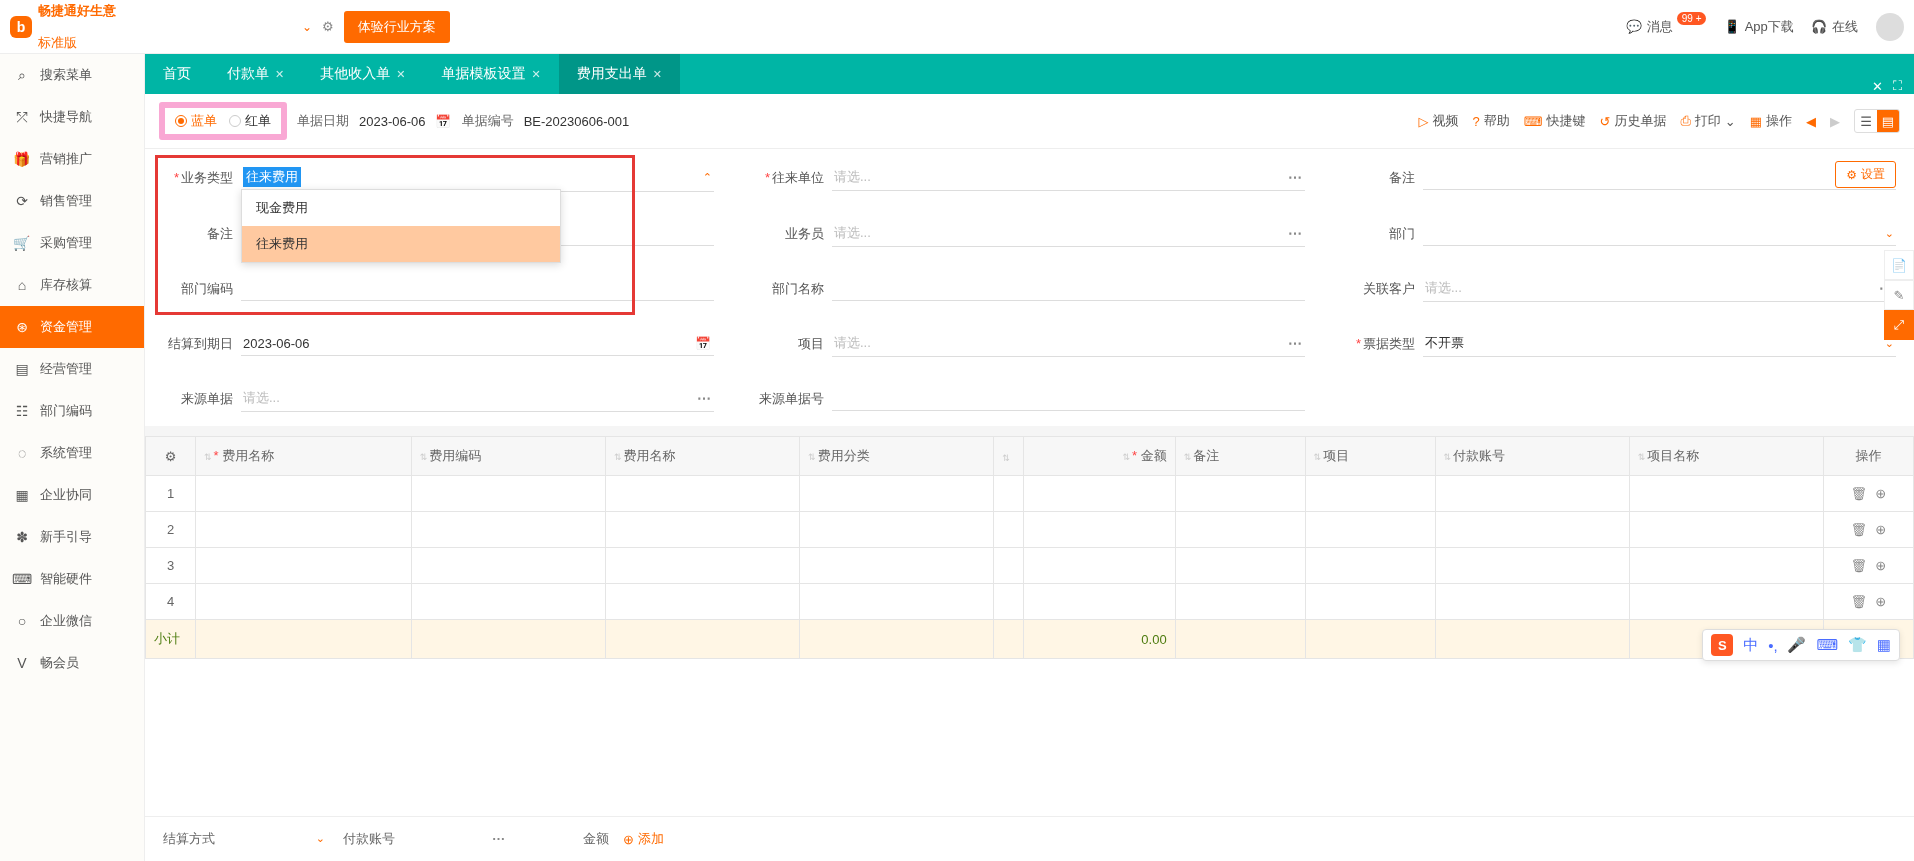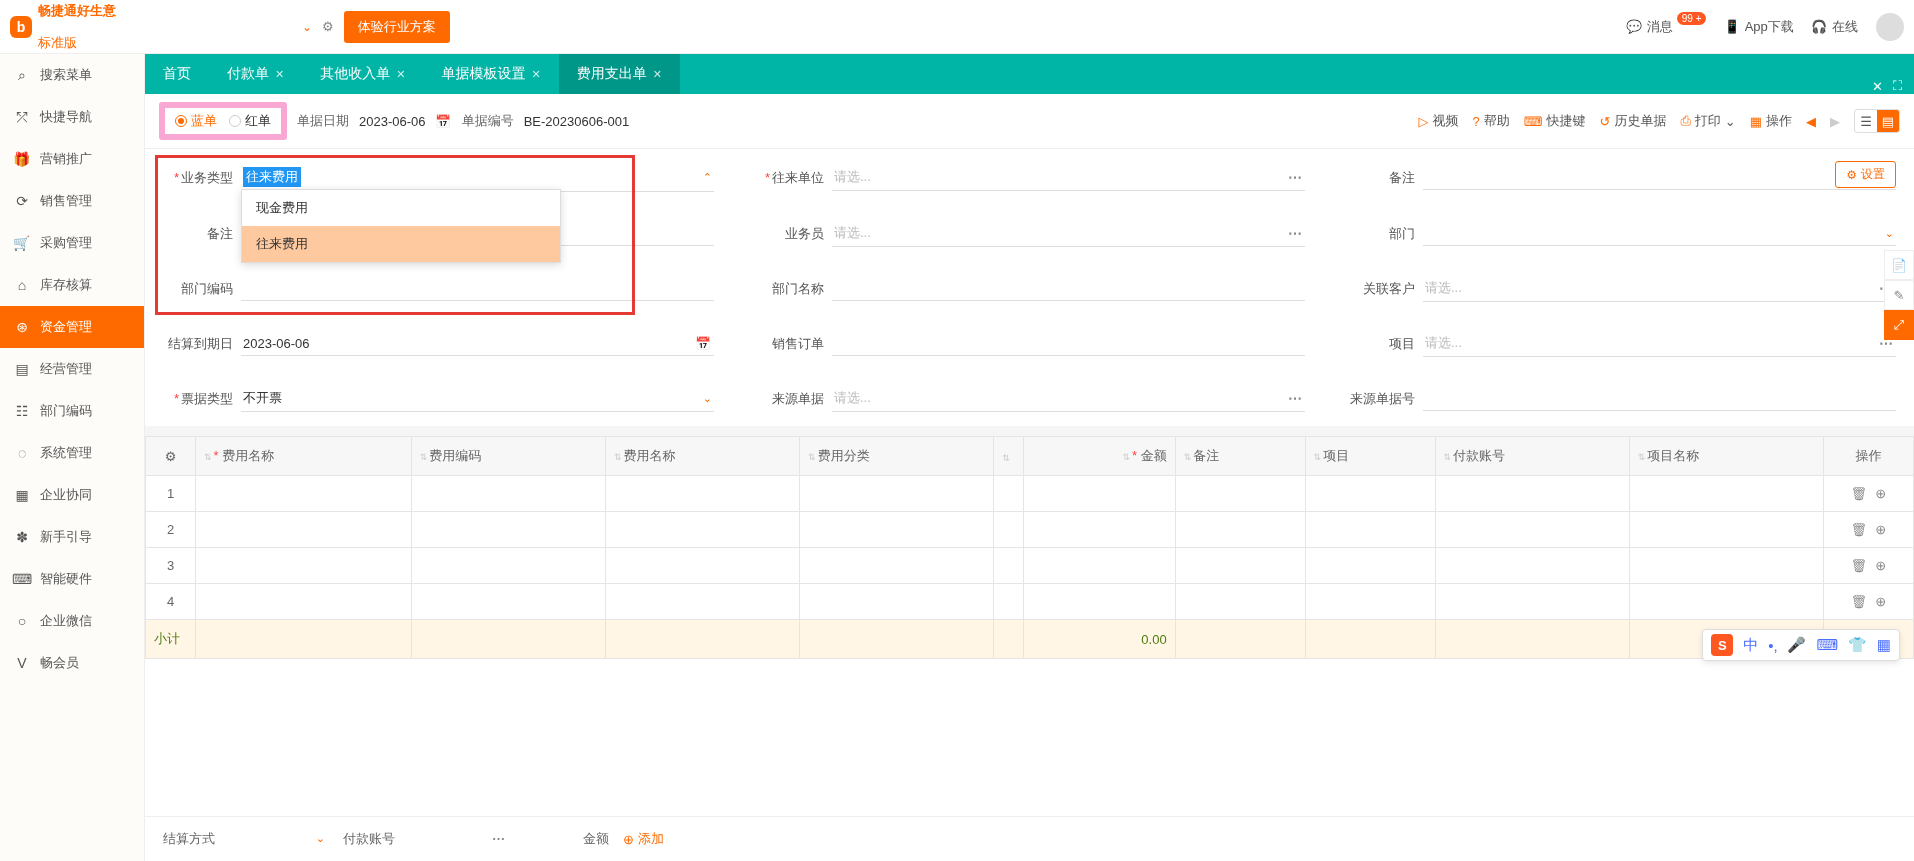--- a/index.html
+++ b/index.html
@@ -353,24 +353,20 @@
               <span class="dots">⋯</span>
             </div>
         </div>
 
         <div class="form-row">
           <div class="flabel"><span>结算到期日</span></div>
           <div class="finput">
               <span>2023-06-06</span>
               <span class="cal">📅</span>
             </div>
-        </div>
-        <div class="form-row">
-          <div class="flabel"><span>销售订单</span></div>
-          <div class="finput"></div>
         </div>
         <div class="form-row">
           <div class="flabel"><span>项目</span></div>
           <div class="finput">
               <span class="placeholder">请选...</span>
               <span class="dots">⋯</span>
             </div>
         </div>
 
         <div class="form-row">

